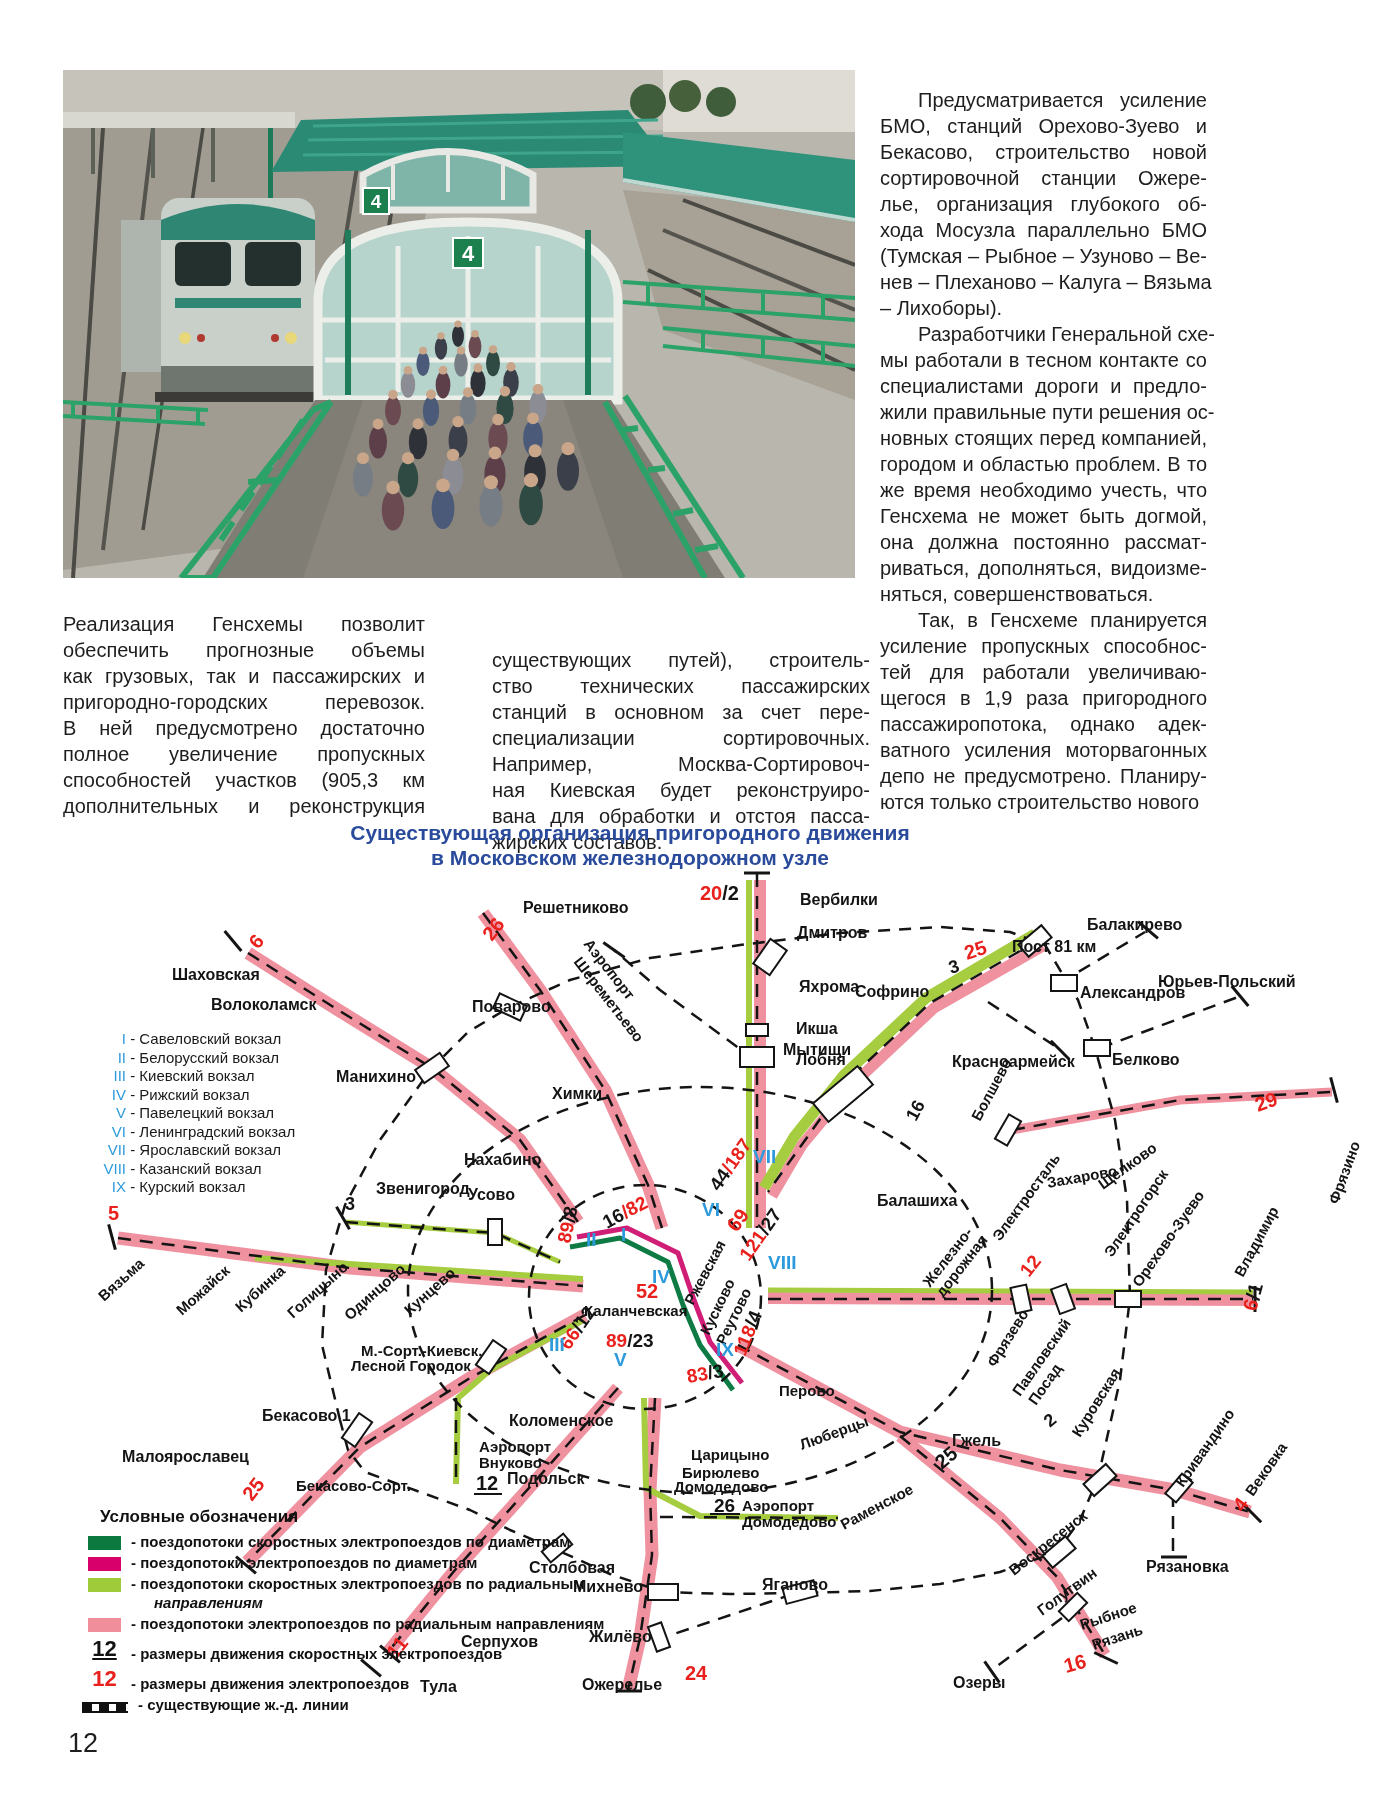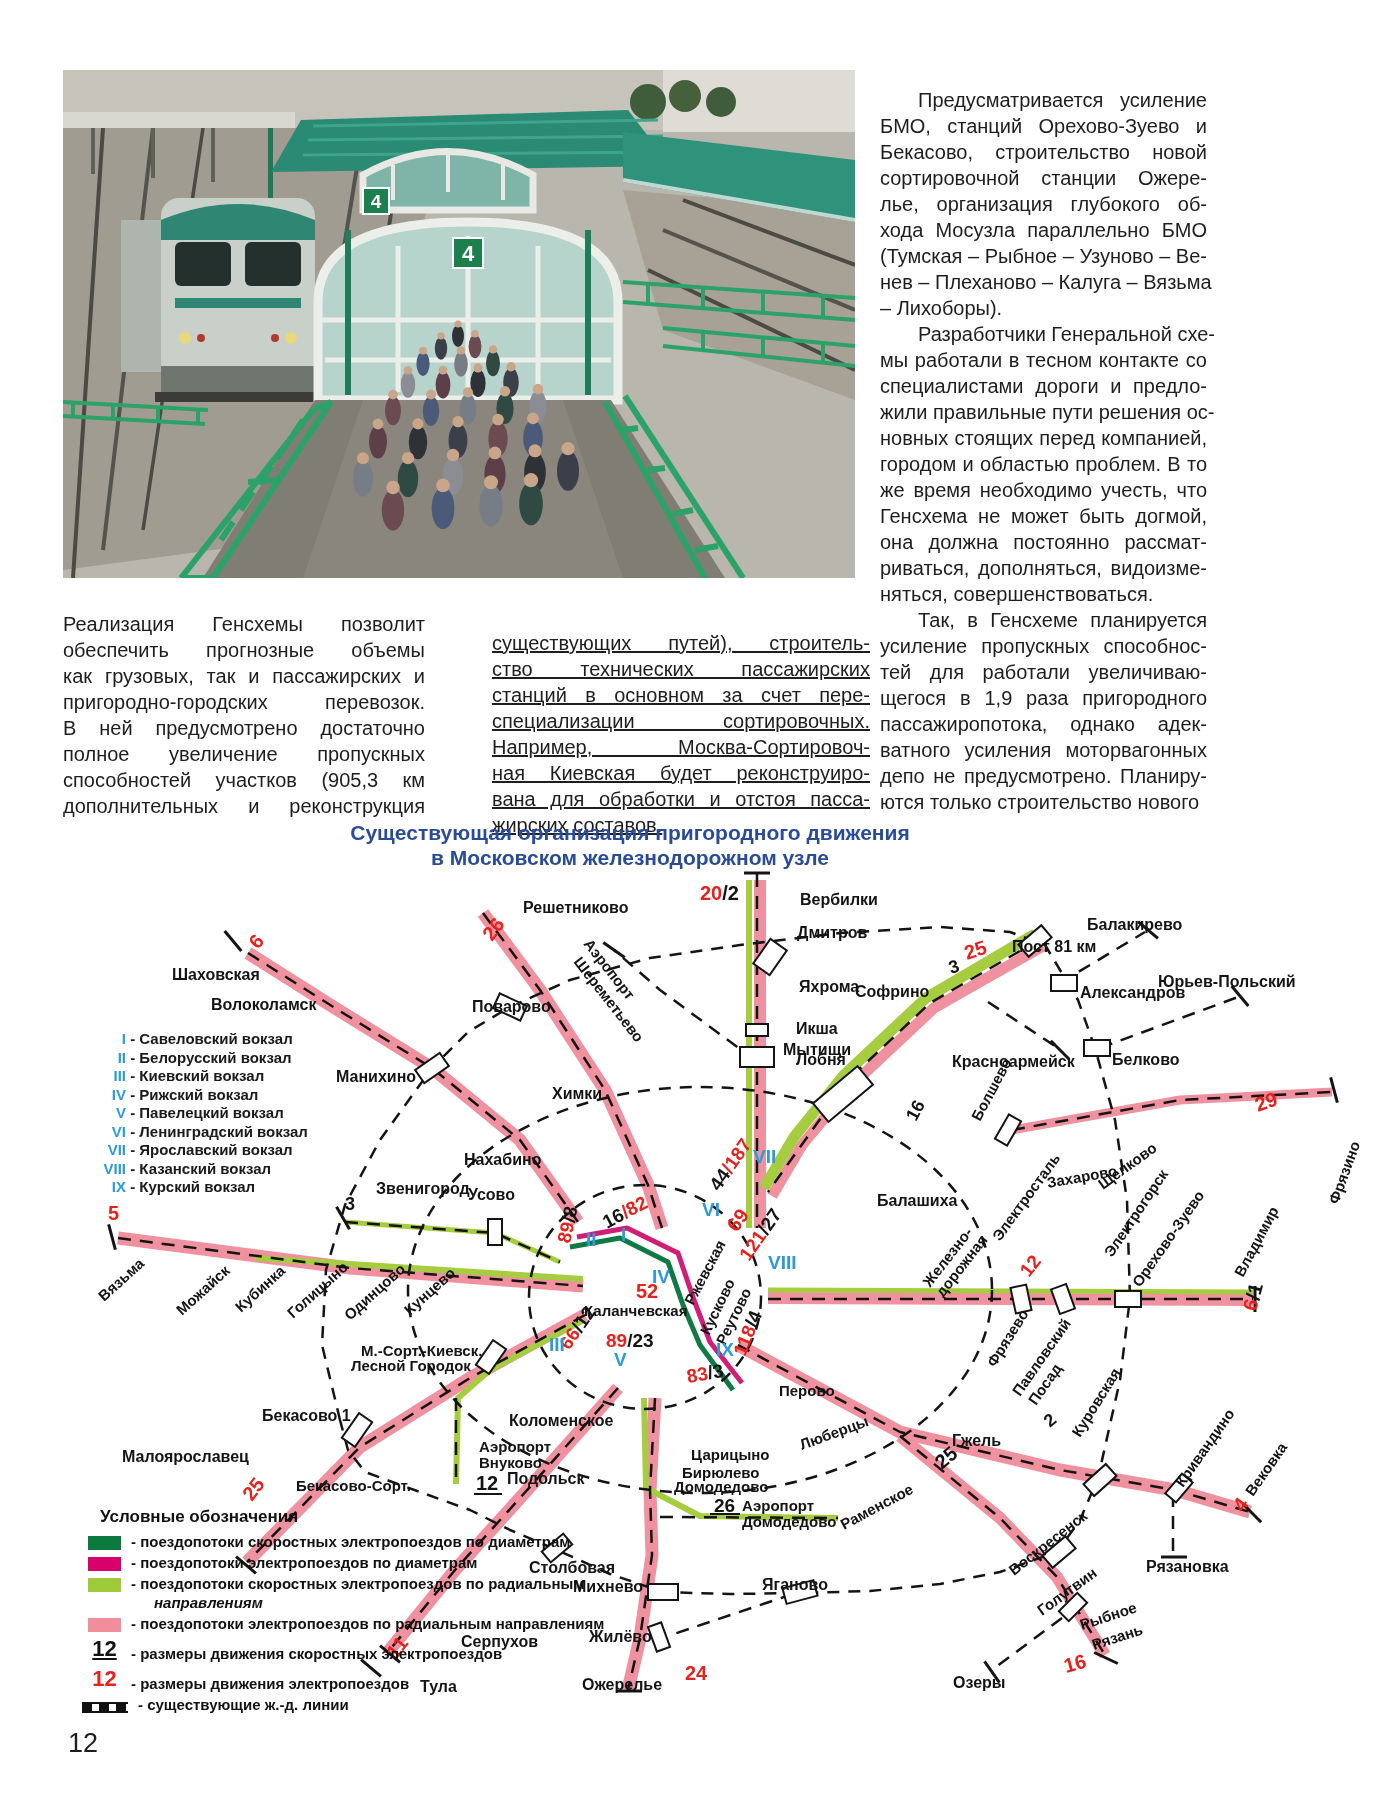--- a/index.html
+++ b/index.html
@@ -12,21 +12,21 @@
   .col .jline{text-align:justify;text-align-last:justify;white-space:nowrap;}
   .col .lline{text-align:left;white-space:nowrap;}
   .col .ind{text-indent:38px;}
   
   .map-title{position:absolute;left:230px;top:820px;width:800px;text-align:center;
              color:#2a4b9b;font-weight:bold;font-size:21px;line-height:25px;}
   
   .map-wrap{position:absolute;left:0;top:860px;width:1204px;height:845px;}
   .map-wrap svg{position:absolute;left:0;top:0;}
   
-  .terminals{position:absolute;left:90px;top:1030px;font-size:15px;font-weight:bold;line-height:18.5px;}
+  .terminals{position:absolute;left:90px;top:1030px;font-size:15px;font-weight:normal;line-height:18.5px;}
   .terminals .row{white-space:nowrap;}
   .terminals .num{display:inline-block;width:36px;text-align:right;color:#2d9bdb;}
   .terminals .nm{color:#1a1a1a;}
   
   .legend{position:absolute;left:78px;top:1495px;width:460px;font-size:15px;font-weight:bold;color:#111;}
   .legend .ttl{font-size:17px;margin:12px 0 6px 22px;}
   .legend .row{display:flex;align-items:flex-end;margin-bottom:4px;white-space:nowrap;}
   .legend .sw{display:inline-block;width:33px;height:14px;margin:0 10px 0 10px;flex:0 0 auto;}
   .legend .bignum{display:inline-block;width:33px;text-align:center;font-size:22px;margin:0 10px;flex:0 0 auto;}
   .legend .bignum.blk{text-decoration:underline;}
@@ -262,21 +262,21 @@
   <div class="col" style="left:63px;top:611px;width:362px;">
       <div class="jline">Реализация  Генсхемы  позволит</div>
       <div class="jline">обеспечить  прогнозные  объемы</div>
       <div class="jline">как грузовых, так и пассажирских и</div>
       <div class="jline">пригородно-городских перевозок.</div>
       <div class="jline">В ней предусмотрено достаточно</div>
       <div class="jline">полное  увеличение  пропускных</div>
       <div class="jline">способностей  участков  (905,3 км</div>
       <div class="jline">дополнительных  и  реконструкция</div>
     </div>
-  <div class="col" style="left:492px;top:630px;width:378px;text-decoration:underline;">
+  <div class="col" style="left:492px;top:647px;width:378px;">
       <div class="jline">существующих путей), строитель-</div>
       <div class="jline">ство  технических  пассажирских</div>
       <div class="jline">станций в основном за счет пере-</div>
       <div class="jline">специализации   сортировочных.</div>
       <div class="jline">Например,   Москва-Сортировоч-</div>
       <div class="jline">ная Киевская будет реконструиро-</div>
       <div class="jline">вана для обработки и отстоя пасса-</div>
       <div class="lline">жирских составов.</div>
     </div>
   <div class="col" style="left:880px;top:87px;width:327px;">

